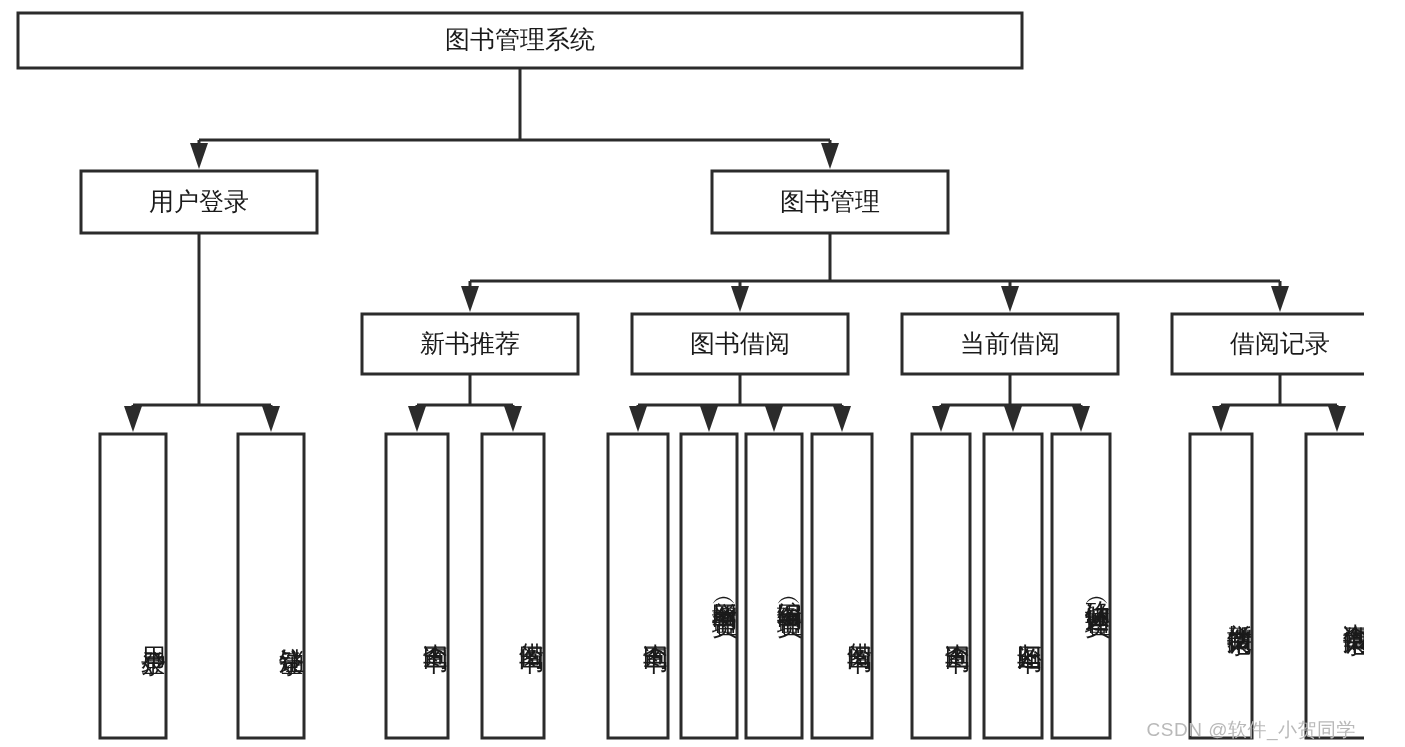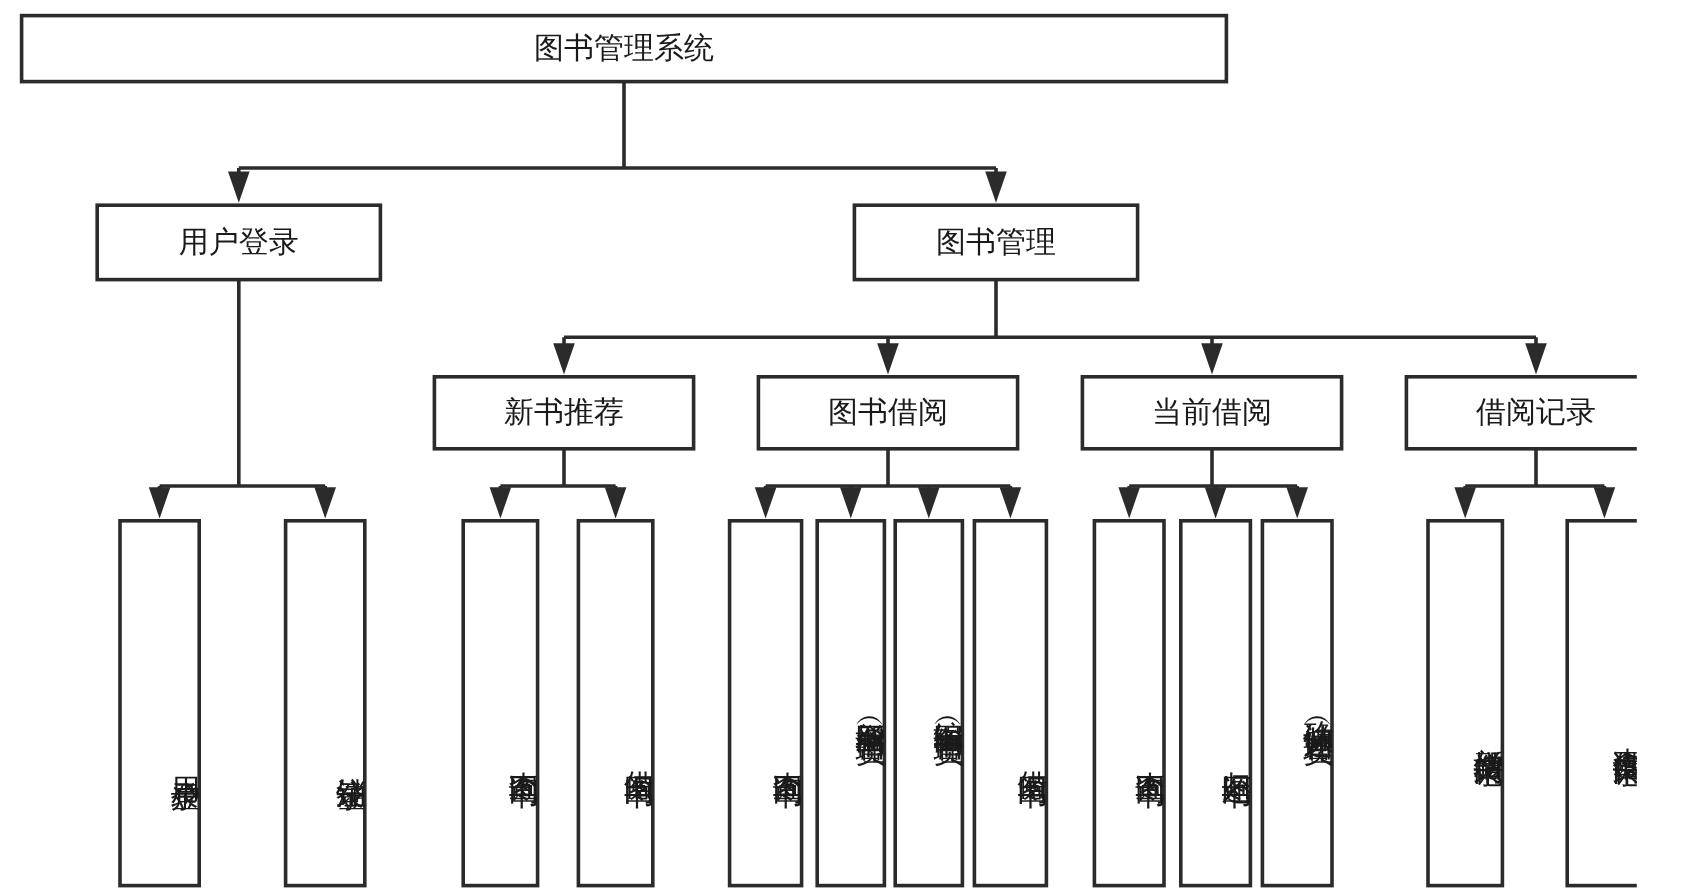--- a/index.html
+++ b/index.html
@@ -176,14 +176,15 @@
       <div class="node-label-v" style="left: 681px; top: 442px; width: 56px; height: 296px;">新增图书（管理员）</div>
       <div class="node-label-v" style="left: 746px; top: 442px; width: 56px; height: 296px;">编辑图书（管理员）</div>
       <div class="node-label-v" style="left: 812px; top: 516px; width: 60px; height: 222px;">借阅图书</div>
       <div class="node-label-v" style="left: 912px; top: 516px; width: 58px; height: 222px;">查询图书</div>
       <div class="node-label-v" style="left: 984px; top: 516px; width: 58px; height: 222px;">归还图书</div>
       <div class="node-label-v" style="left: 1052px; top: 442px; width: 58px; height: 296px;">确认归还（管理员）</div>
       <div class="node-label-v" style="left: 1190px; top: 480px; width: 62px; height: 258px;">新增借阅记录</div>
       <div class="node-label-v" style="left: 1306px; top: 480px; width: 62px; height: 258px;">查询借阅记录</div>
     </div>
 
+  <div class="watermark">CSDN @软件_小贺同学</div>
 
 </div>
 
 </body></html>

